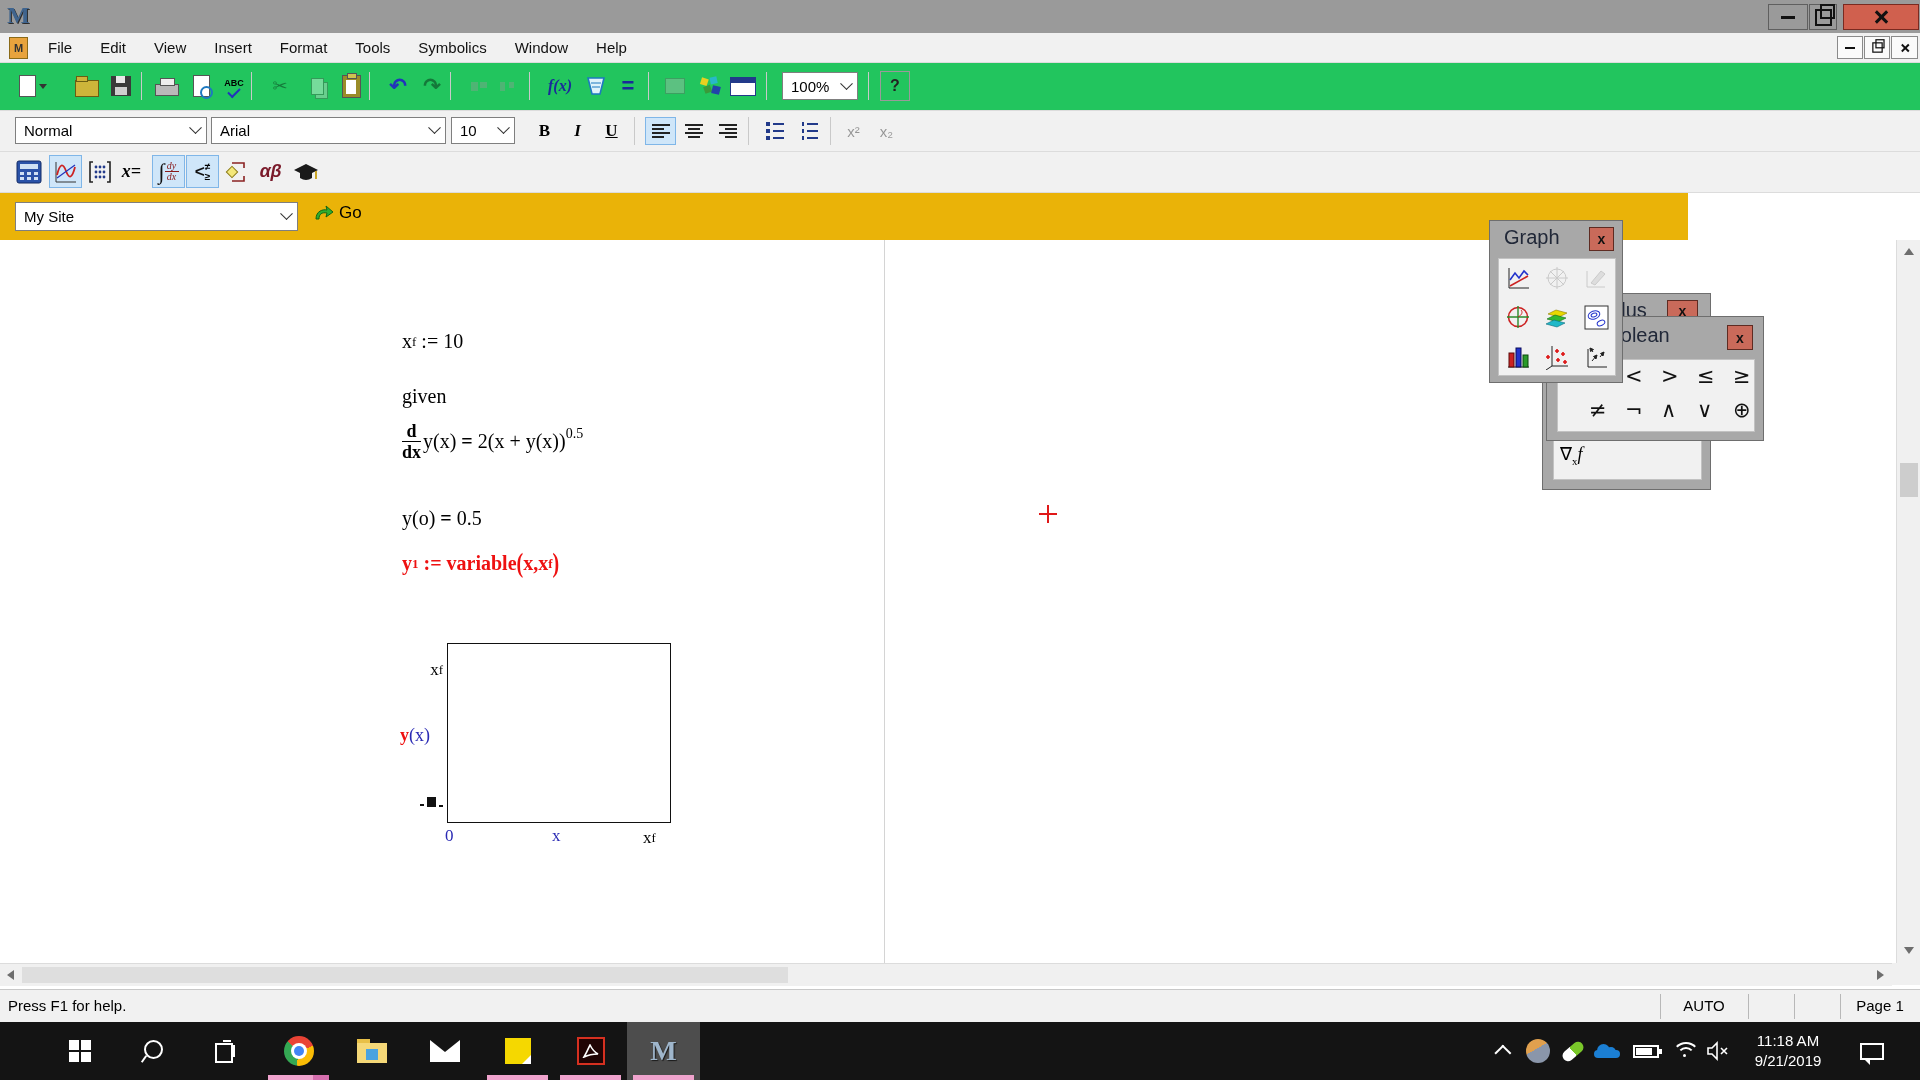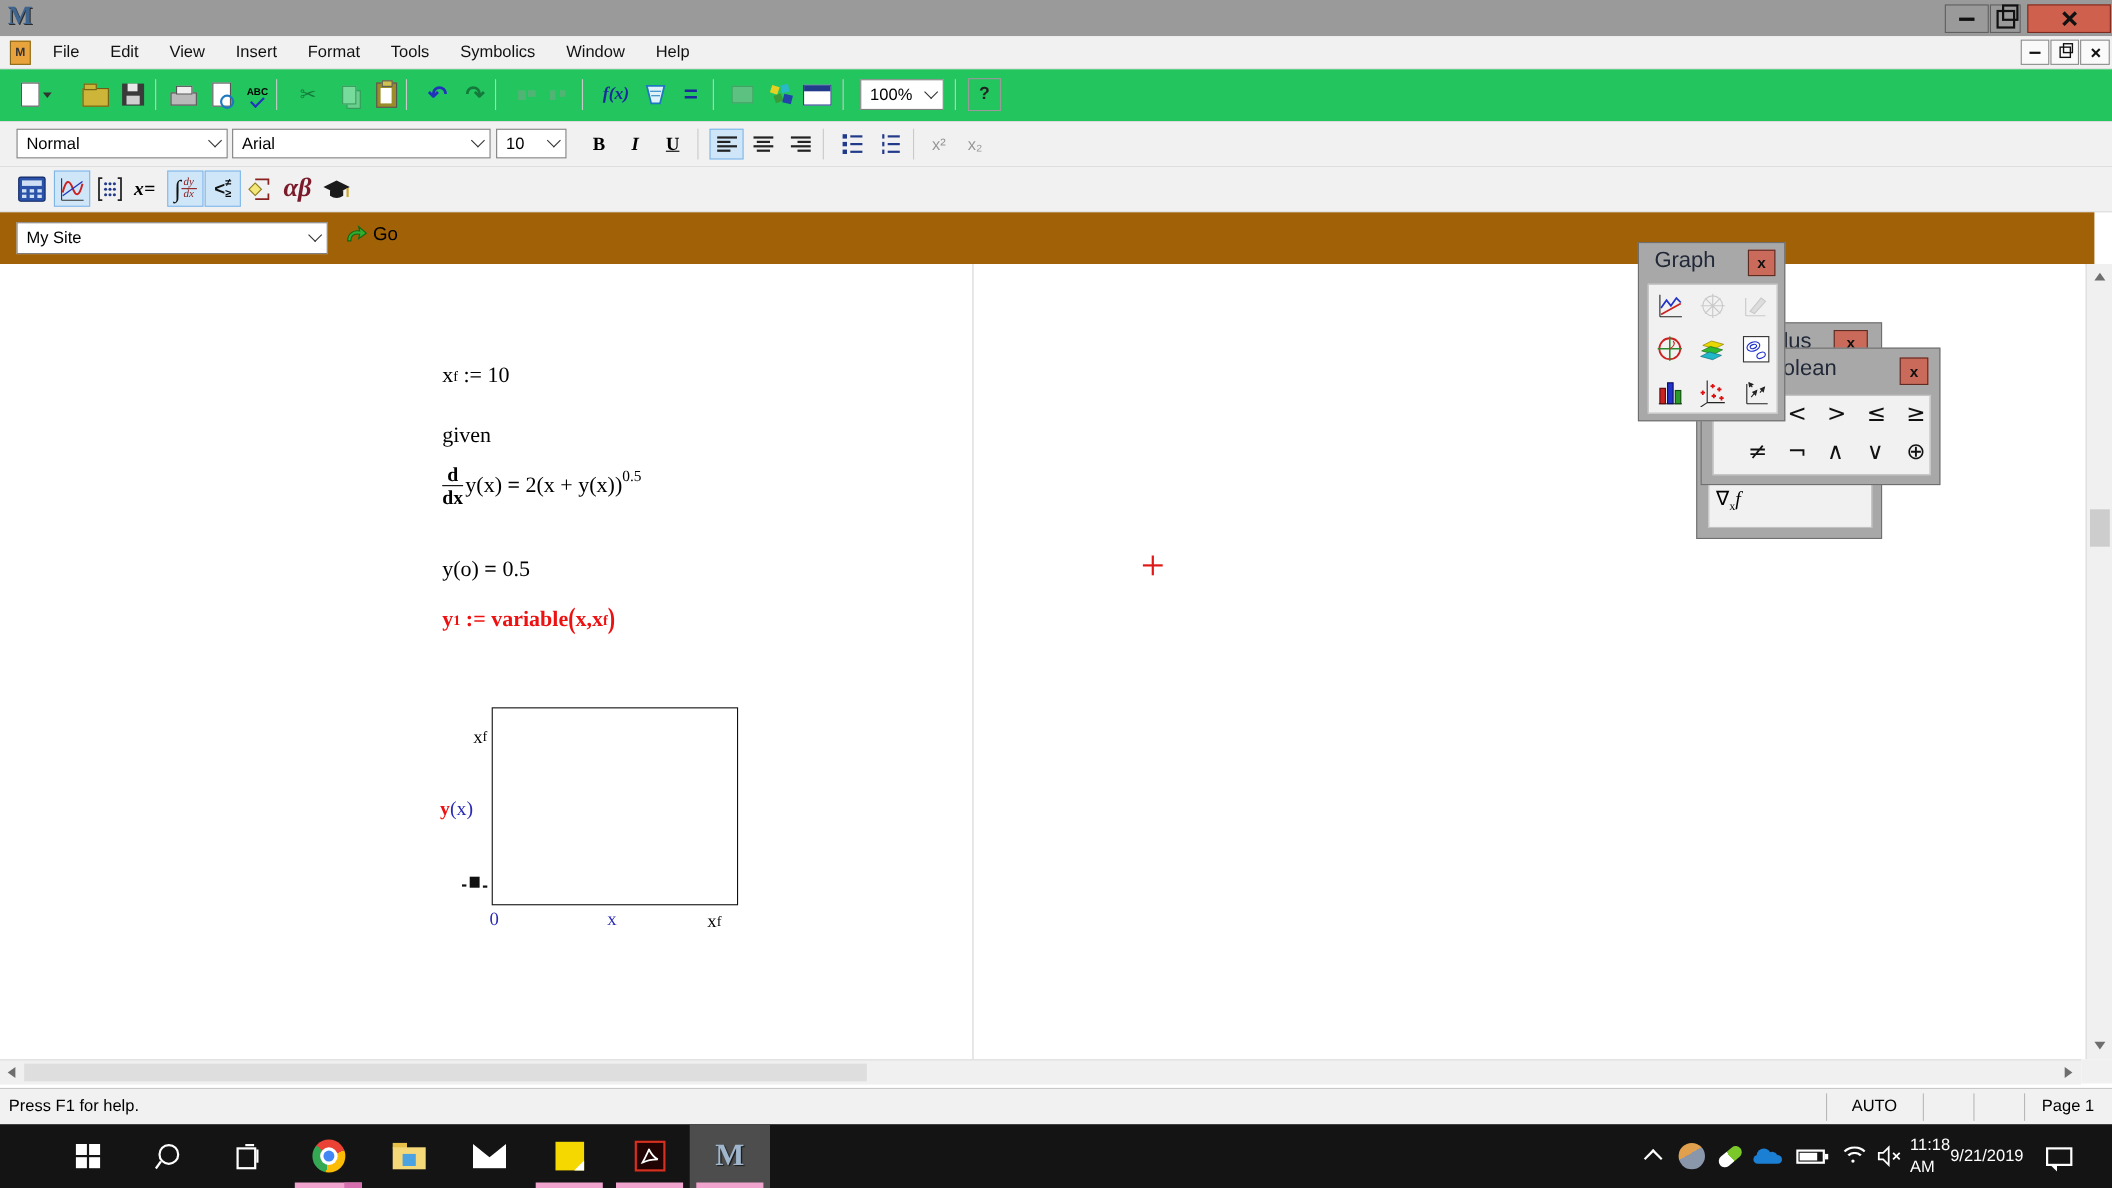--- a/index.html
+++ b/index.html
@@ -5,21 +5,21 @@
   html,body{margin:0;padding:0}
   body{width:1920px;height:1080px;position:relative;overflow:hidden;background:#fff;
        font-family:"Liberation Sans",sans-serif;color:#000}
   .abs{position:absolute}
   
   .titlebar{left:0;top:0;width:1920px;height:33px;background:#9a9a9a;display:flex;align-items:center}
   .menubar{left:0;top:33px;width:1920px;height:29px;background:#f1f1f1;border-bottom:1px solid #dcdcdc;display:flex;align-items:center}
   .toolbar{left:0;top:63px;width:1920px;height:47px;background:#22c55e;border-bottom:1px solid #dcdcdc}
   .formatbar{left:0;top:111px;width:1920px;height:40px;background:#f1f1f1;border-bottom:1px solid #dcdcdc}
   .mathbar{left:0;top:152px;width:1920px;height:40px;background:#f1f1f1;border-bottom:1px solid #dcdcdc}
-  .resourcebar{left:0;top:193px;width:1904px;height:47px;background:#a16207;border-bottom:1px solid #c8c8c8}
+  .resourcebar{left:0;top:193px;width:1688px;height:47px;background:#eab308;border-bottom:1px solid #c8c8c8}
   .worksheet{left:0;top:240px;width:1896px;height:723px;background:#ffffff}
   .statusbar{left:0;top:989px;width:1920px;height:33px;background:#f1f1f1;border-top:1px solid #c8c8c8;font-size:15px}
   .taskbar{left:0;top:1022px;width:1920px;height:58px;background:#141414}
   
   .menu-item{padding:0 14px;font-size:15px;color:#111}
   .combo{background:#fff;border:1px solid #7f7f7f;display:flex;align-items:center;justify-content:space-between;
          padding:0 6px 0 8px;font-size:15px;box-sizing:border-box}
   .chev{width:8px;height:8px;border-right:1.6px solid #333;border-bottom:1.6px solid #333;transform:rotate(45deg) translate(-2px,-2px)}
   .tbtn{position:absolute;width:30px;height:30px;top:8px;display:flex;align-items:center;justify-content:center}
   .vsep{position:absolute;top:9px;width:1px;height:28px;background:#c9c9c9}
@@ -371,21 +371,21 @@
       <span>≠</span>
         <span>≥</span>
       </span>
     </div>
   <div class="mbtn" style="left:220px">
     <svg width="26" height="24" viewBox="0 0 26 24">
       <path d="M8 3 L20 3 L20 8 M20 16 L20 21 L8 21" stroke="#8a2222" fill="none" stroke-width="1.6"></path>
       <rect x="4" y="8" width="8" height="8" transform="rotate(45 8 12)" fill="#f4e87a" stroke="#8a7a18"></rect>
     </svg>
     </div>
-  <div class="mbtn" style="left:254px;font-family:Liberation Serif, serif;font-style:italic;font-weight:bold;font-size:24px;color:#7a1a2a">
+  <div class="mbtn" style="left:254px;font-family:Liberation Mono, monospace;font-style:italic;font-weight:bold;font-size:18px;color:#7a1a2a">
     <span>αβ</span>
     </div>
   <div class="mbtn" style="left:289px">
     <svg width="28" height="24" viewBox="0 0 28 24">
       <polygon points="14,4 26,10 14,16 2,10" fill="#1a1a1a"></polygon>
       <path d="M8 13 L8 18 Q14 22 20 18 L20 13" fill="#1a1a1a"></path>
       <line x1="24" y1="11" x2="24" y2="19" stroke="#caa62a" stroke-width="2"></line>
     </svg>
     </div>
 </div>
@@ -692,21 +692,21 @@
       <i style="position:absolute;left:5px;top:5px;width:14px;height:14px;border:2px solid #fff;border-radius:50%;border-color:#fff transparent transparent transparent"></i>
       <i style="position:absolute;left:11px;top:12px;width:3px;height:3px;border-radius:50%;background:#fff"></i>
       </span>
   </div>
   <div class="tray-ic" style="left:1703px;width:30px">
     <svg width="24" height="20" viewBox="0 0 24 20">
       <polygon points="2,7 6,7 11,2 11,18 6,13 2,13" fill="none" stroke="#fff" stroke-width="1.6"></polygon>
       <path d="M15 7 L21 13 M21 7 L15 13" stroke="#fff" stroke-width="1.6"></path>
     </svg>
   </div>
-  <div class="tray-ic" style="left:1738px;width:100px;flex-direction:row;justify-content:center;line-height:20px">
+  <div class="tray-ic" style="left:1738px;width:100px;flex-direction:column;justify-content:center;line-height:20px">
     <span style="color:#fff;font-size:15px">11:18 AM</span>
     <span style="color:#fff;font-size:15px">9/21/2019</span>
   </div>
   <div class="tray-ic" style="left:1852px;width:40px">
     <span style="position:relative;width:24px;height:17px;border:2px solid #fff;box-sizing:border-box">
       <i style="position:absolute;left:2px;bottom:-7px;width:0;height:0;border-left:6px solid transparent;border-right:0 solid transparent;border-top:6px solid #fff"></i>
       </span>
   </div>
 </div>
 

